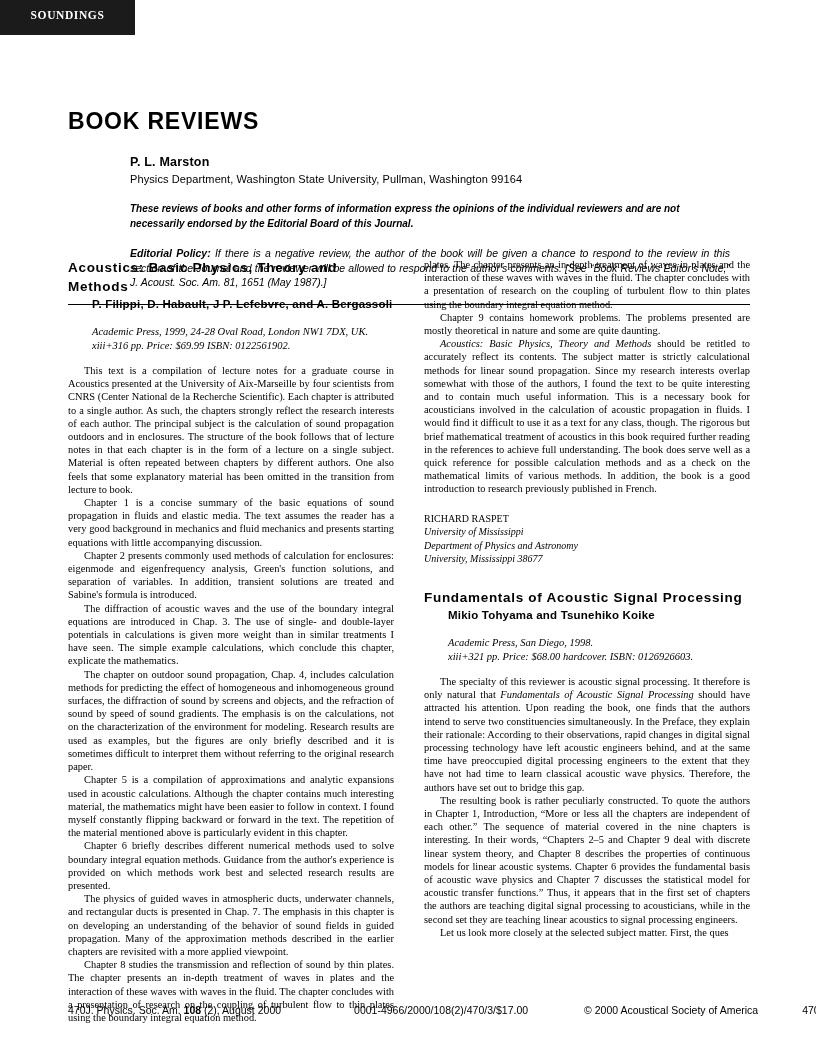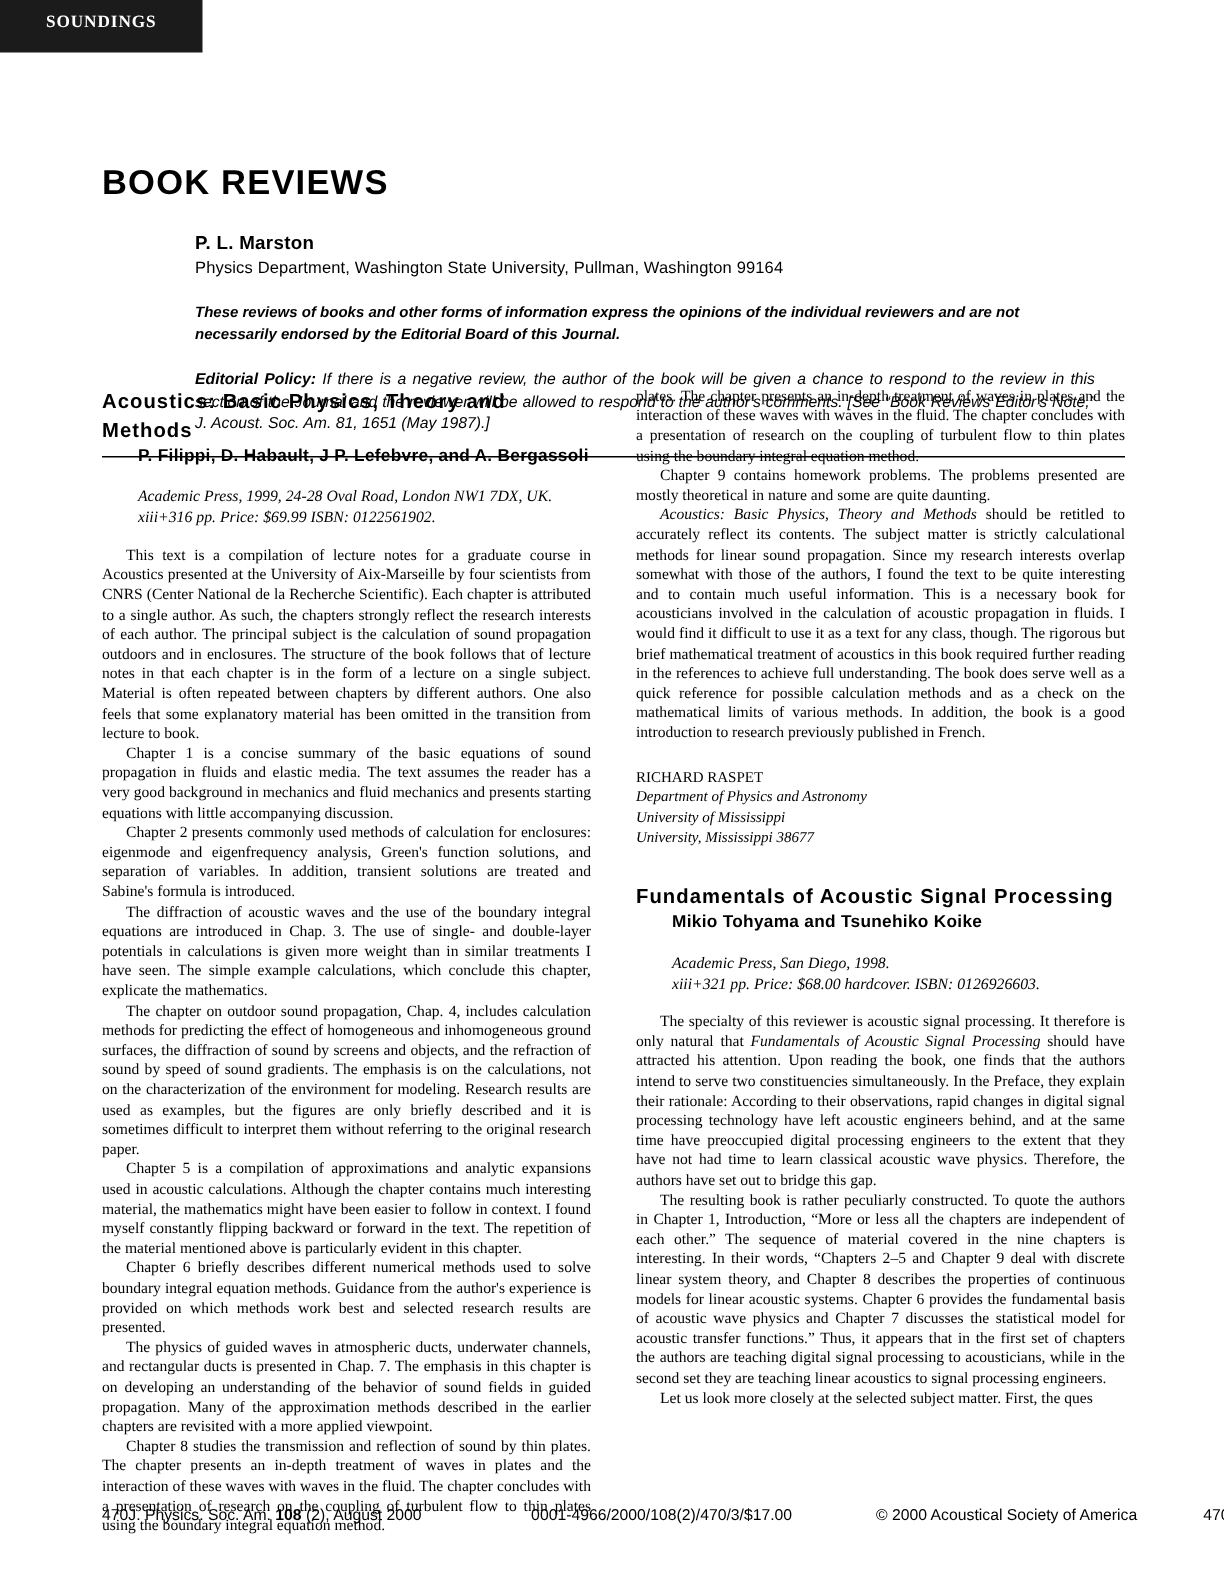--- a/index.html
+++ b/index.html
@@ -231,22 +231,22 @@
   </div>
 
   <div class="col col-right">
     <div class="body-text" style="margin-top:0">
       <p class="noindent">plates. The chapter presents an in-depth treatment of waves in plates and the interaction of these waves with waves in the fluid. The chapter concludes with a presentation of research on the coupling of turbulent flow to thin plates using the boundary integral equation method.</p>
       <p>Chapter 9 contains homework problems. The problems presented are mostly theoretical in nature and some are quite daunting.</p>
       <p><i>Acoustics: Basic Physics, Theory and Methods</i><span> should be retitled to accurately reflect its contents. The subject matter is strictly calculational methods for linear sound propagation. Since my research interests overlap somewhat with those of the authors, I found the text to be quite interesting and to contain much useful information. This is a necessary book for acousticians involved in the calculation of acoustic propagation in fluids. I would find it difficult to use it as a text for any class, though. The rigorous but brief mathematical treatment of acoustics in this book required further reading in the references to achieve full understanding. The book does serve well as a quick reference for possible calculation methods and as a check on the mathematical limits of various methods. In addition, the book is a good introduction to research previously published in French.</span></p>
     </div>
     <div class="reviewer-block">
       <div class="reviewer-name">RICHARD RASPET</div>
+      <div class="reviewer-affil">University of Mississippi</div>
       <div class="reviewer-affil">Department of Physics and Astronomy</div>
-      <div class="reviewer-affil">University of Mississippi</div>
       <div class="reviewer-affil">University, Mississippi 38677</div>
     </div>
 
     <div class="second-review">
       <div class="book-title">Fundamentals of Acoustic Signal Processing</div>
       <div class="book-authors">Mikio Tohyama and Tsunehiko Koike</div>
       <div class="book-pub">
         <div>Academic Press, San Diego, 1998.</div>
         <div>xiii+321 pp. Price: $68.00 hardcover. ISBN: 0126926603.</div>
       </div>

